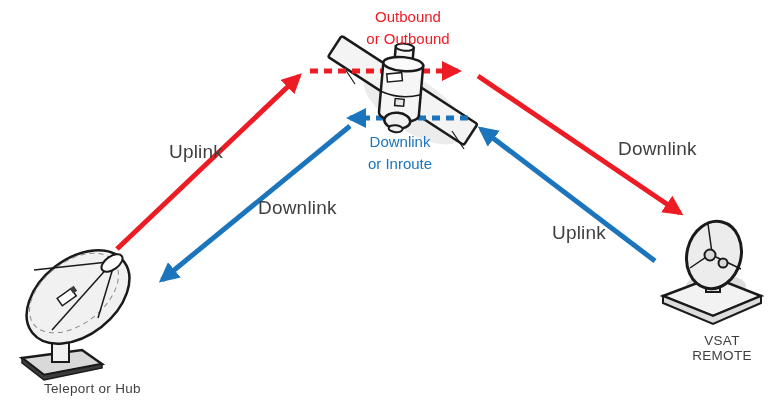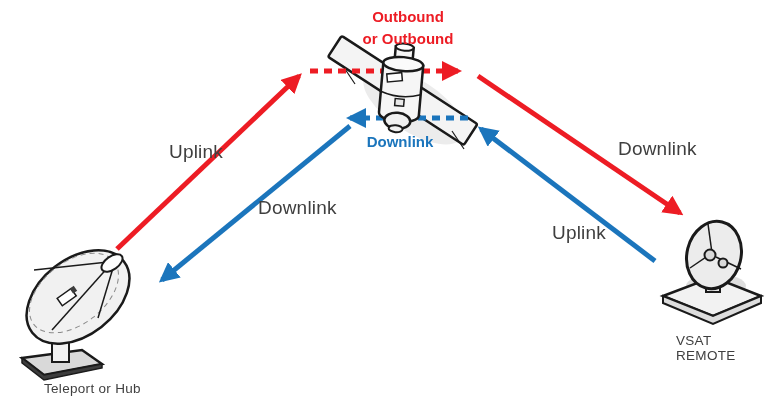--- a/index.html
+++ b/index.html
@@ -6,21 +6,21 @@
   .stage{
     position:relative;width:768px;height:406px;background:#ffffff;
     font-family:"Liberation Sans", sans-serif;overflow:hidden;
   }
   .layer{position:absolute;left:0;top:0;width:768px;height:406px;}
   .lbl{
     position:absolute;color:#3f3f3f;font-size:19px;line-height:1.15;
     white-space:nowrap;letter-spacing:.2px;
   }
   .route-title{
-    position:absolute;width:160px;text-align:center;font-weight:bold;
+    position:absolute;width:160px;text-align:center;font-weight:normal;
     font-size:15px;line-height:1.45;white-space:nowrap;
   }
   .route-title.outbound{color:#ed1c24;left:328px;top:6px;}
   .route-title.inbound{color:#1b75bc;left:320px;top:131px;}
   .node-label{position:absolute;color:#3f3f3f;font-size:13.5px;letter-spacing:.3px;}
 </style>
 </head>
 <body>
 
 <div class="stage">
@@ -97,26 +97,27 @@
     </g>
   </svg>
 
   <div class="route-title outbound">
     <div>Outbound</div>
     <div>or Outbound</div>
   </div>
 
   <div class="route-title inbound">
     <div>Downlink</div>
+    <div>or Inroute</div>
   </div>
 
   <div class="lbl" style="left:169px;top:141px;">Uplink</div>
 
   <div class="lbl" style="left:258px;top:197px;">Downlink</div>
 
   <div class="lbl" style="left:618px;top:138px;">Downlink</div>
 
   <div class="lbl" style="left:552px;top:222px;">Uplink</div>
 
   <div class="node-label" style="left:12px;top:381px;margin-left:32px;">Teleport or Hub</div>
 
-  <div class="node-label" style="left:676px;top:333px;">VSAT REMOTE</div>
+  <div class="node-label" style="left:676px;top:333px;text-align:center;">VSAT REMOTE</div>
 </div>
 
 </body></html>

